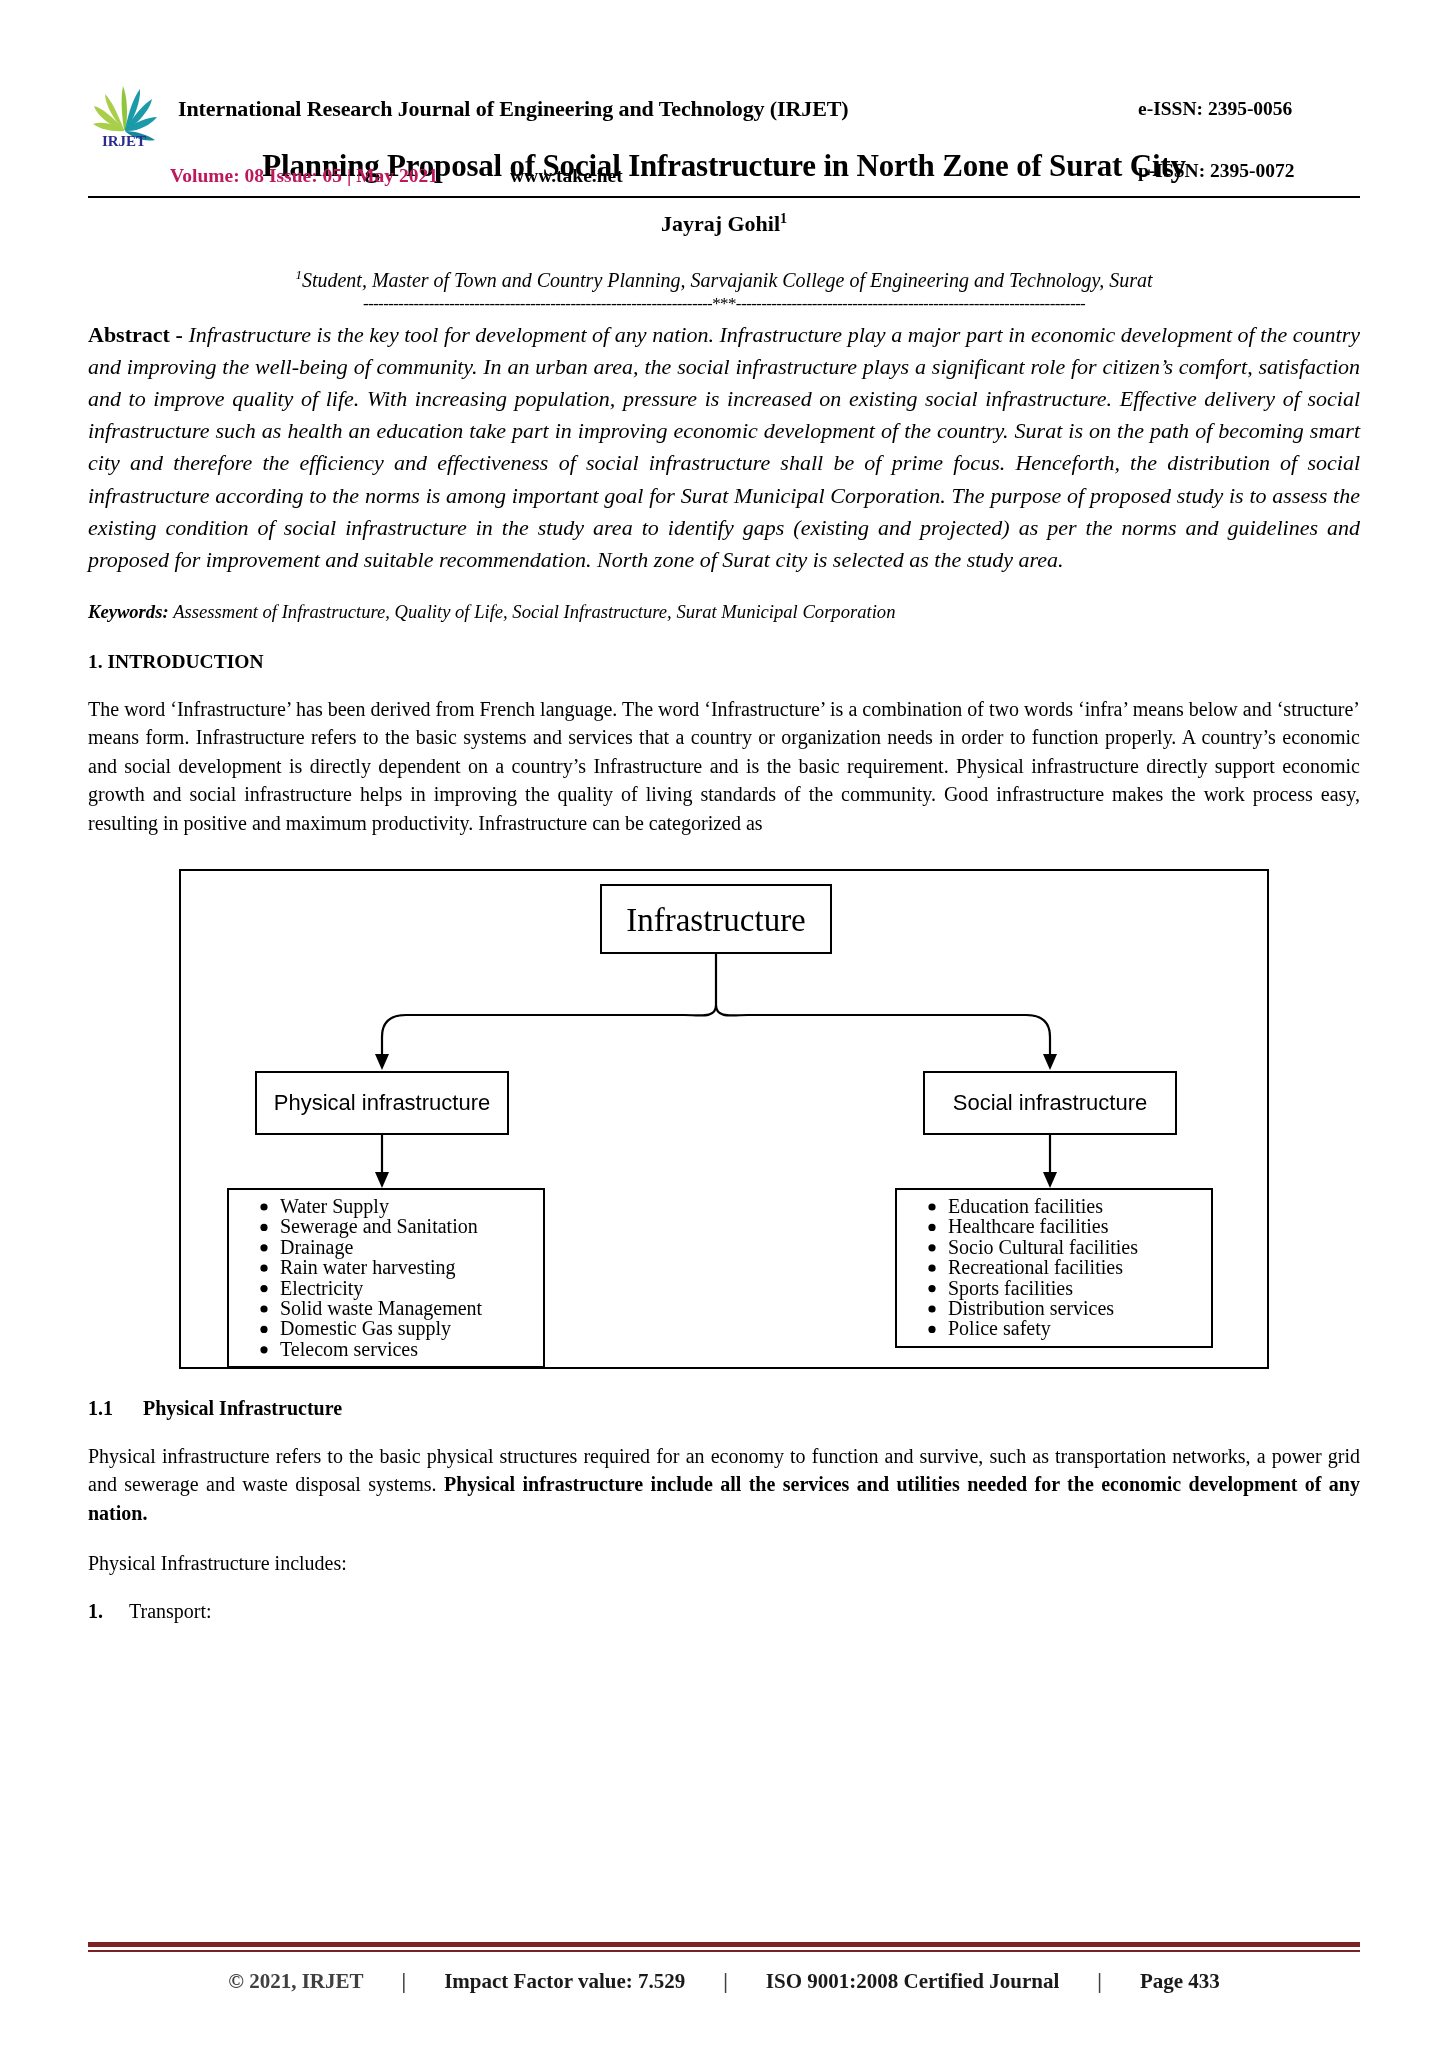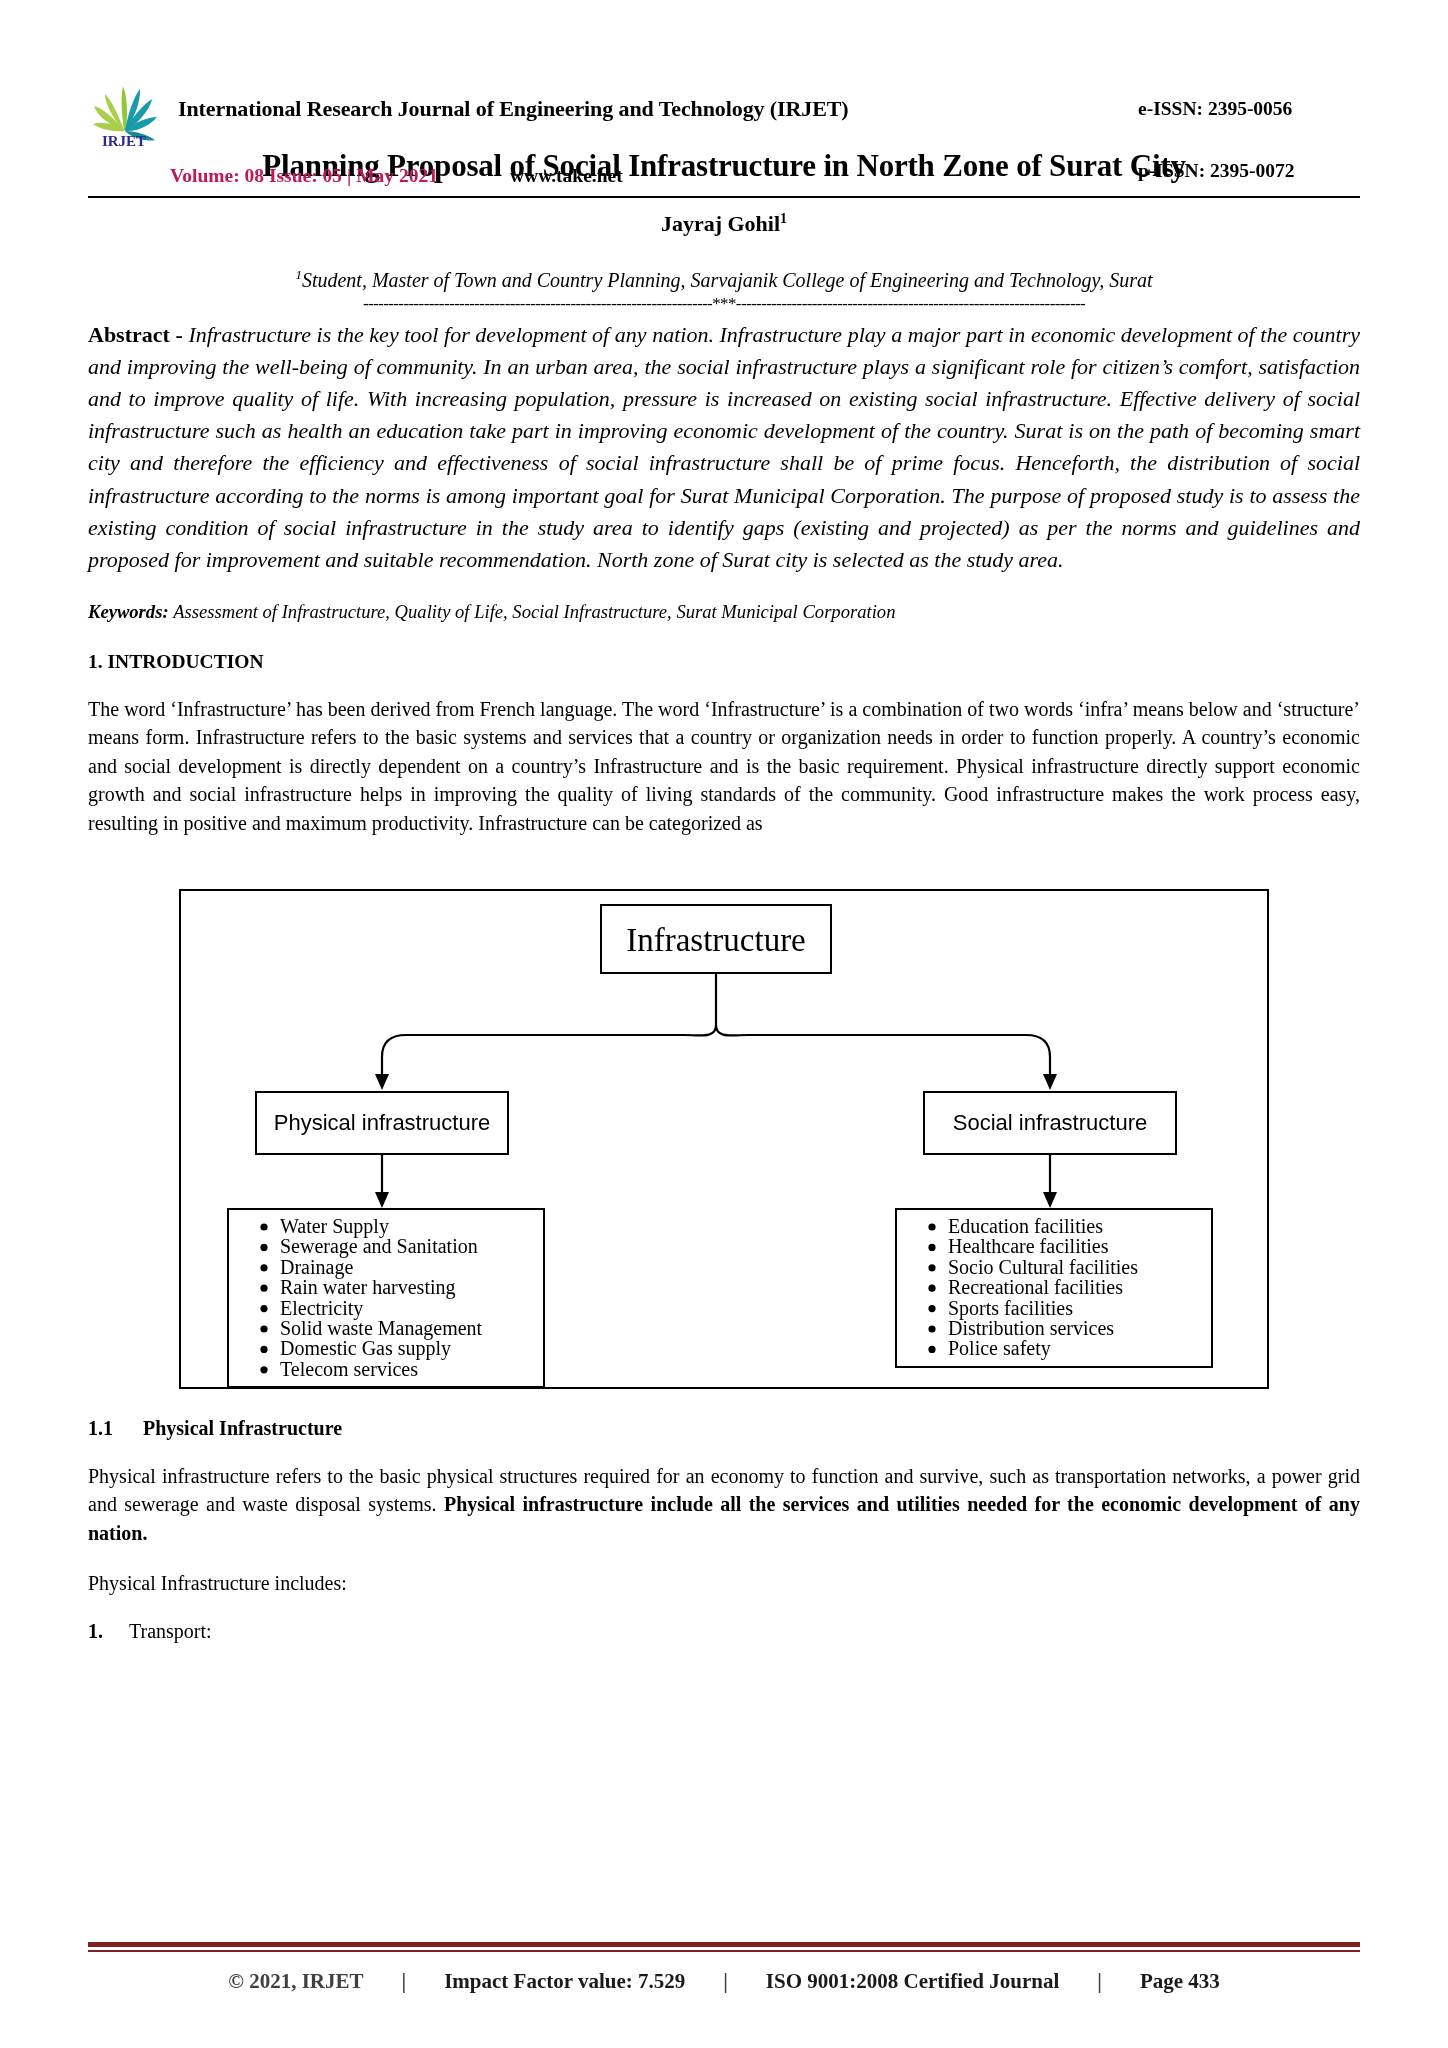--- a/index.html
+++ b/index.html
@@ -140,21 +140,21 @@
   p.body {
     font-size: 20px;
     line-height: 1.42;
     text-align: justify;
     margin: 22px 0 0 0;
   }
   p.body b { font-weight: bold; }
 
   
   .figure-wrap {
-    margin-top: 52px;
+    margin-top: 32px;
     display: flex;
     justify-content: center;
     text-align: right;
   }
   .figure-caption {
     text-align: center;
     font-size: 19px;
     margin-top: 12px;
   }
 

